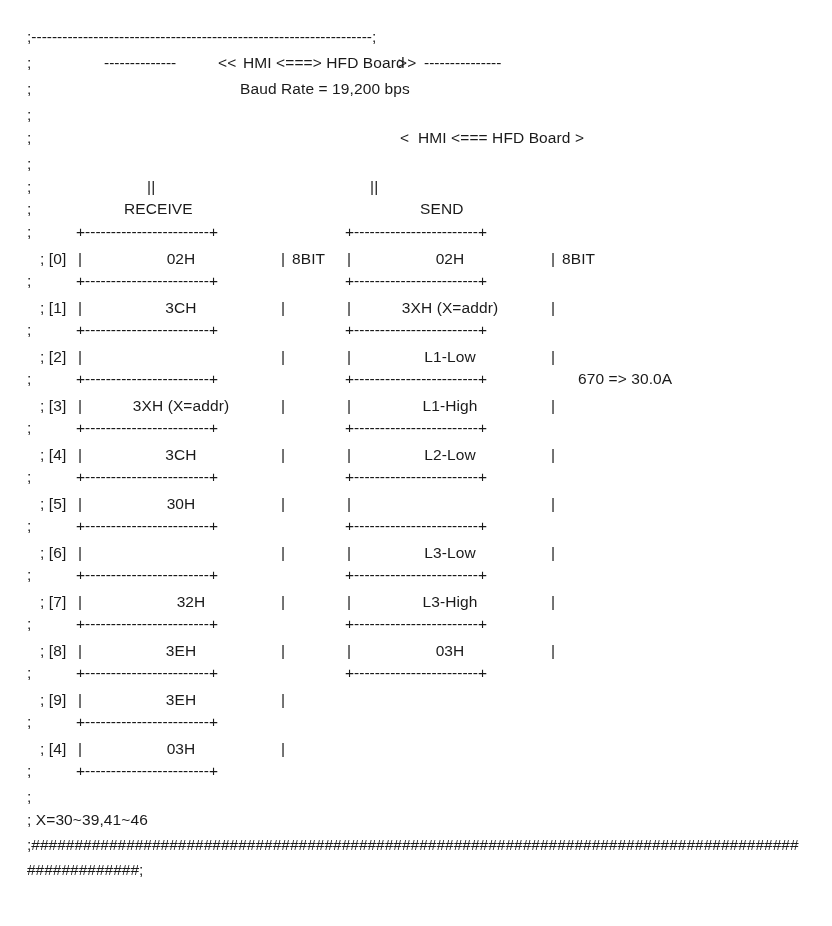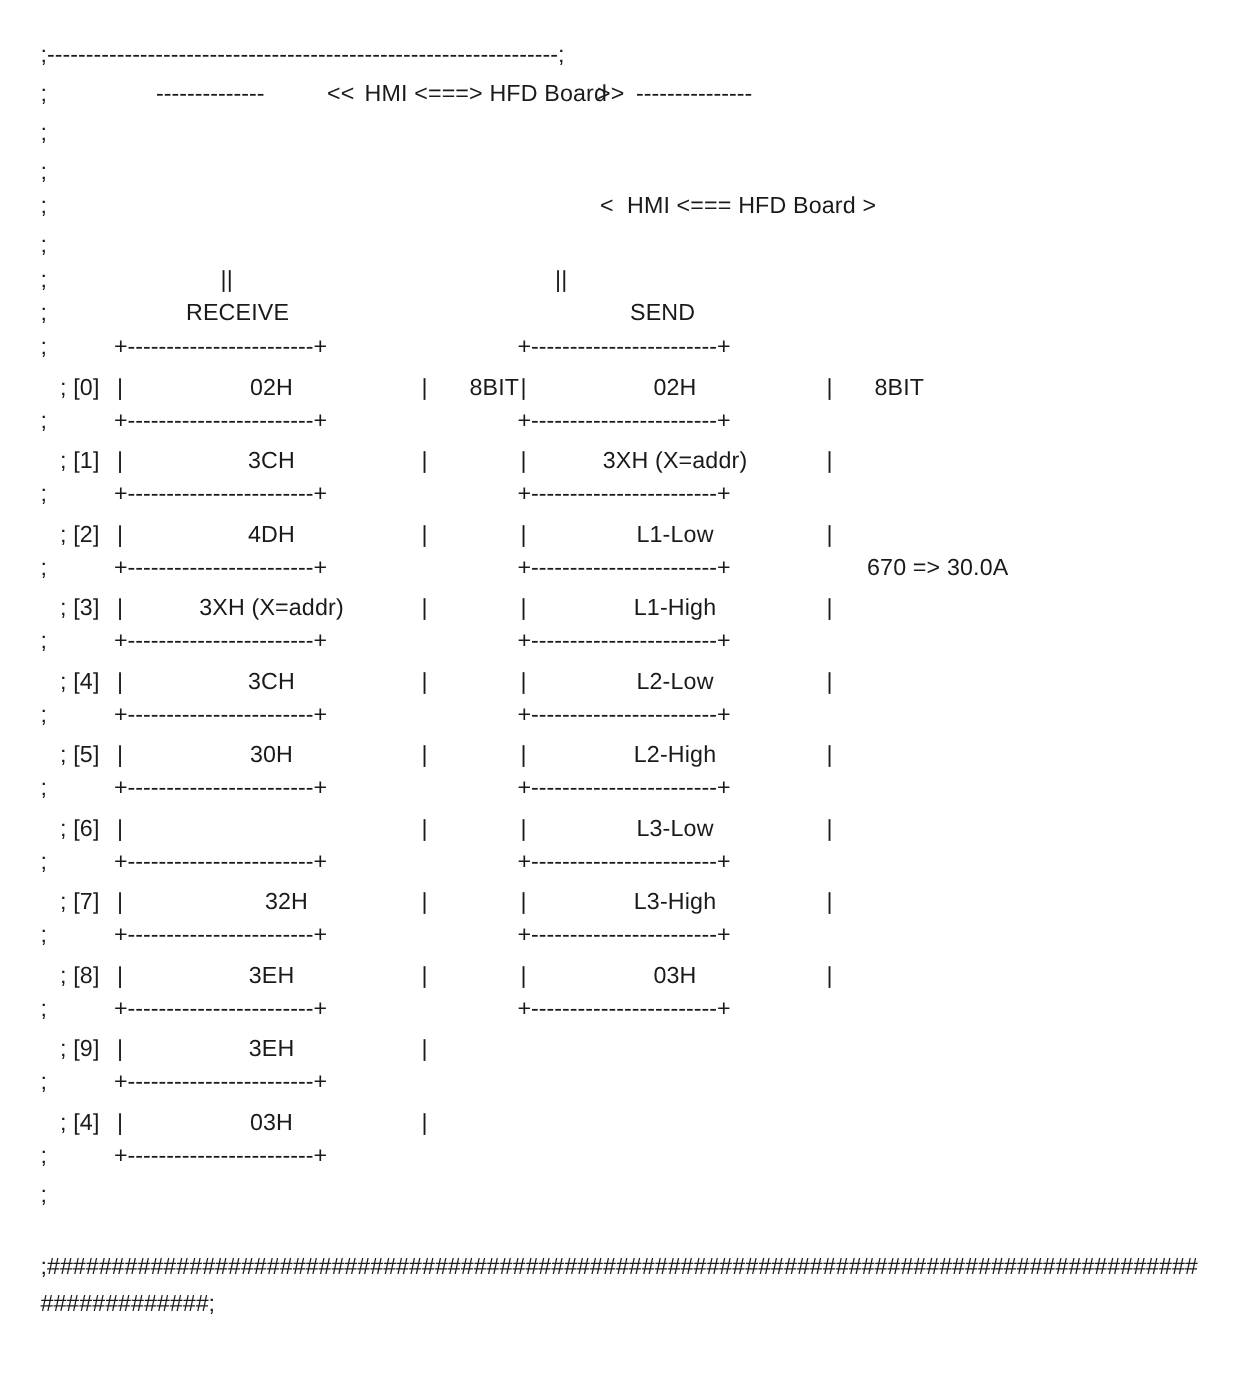--- a/index.html
+++ b/index.html
@@ -41,21 +41,20 @@
     position: absolute;
     top: 0;
     white-space: pre;
     line-height: 30px;
   }
   .cell.ctr {
     text-align: center;
   }
   .cell.lft {
     text-align: left;
-    margin-left: 21px;
   }
 
   
   .semi {
     left: 27px;
   }
 
   
   .idx {
     left: 40px;
@@ -90,20 +89,21 @@
     <span class="cell semi">;</span>
     <span class="cell rule" style="left:104px;">--------------</span>
     <span class="cell" style="left:218px;">&lt;&lt;</span>
     <span class="cell" style="left:243px;">HMI &lt;===&gt; HFD Board</span>
     <span class="cell" style="left:398px;">&gt;&gt;</span>
     <span class="cell rule" style="left:424px;">---------------</span>
   </div>
 
   <div class="line" style="top:74px;">
     <span class="cell semi">;</span>
+    <span class="cell" style="left:240px;">Baud Rate = 19,200 bps</span>
   </div>
 
   <div class="line" style="top:100px;">
     <span class="cell semi">;</span>
   </div>
 
   <div class="line" style="top:123px;">
     <span class="cell semi">;</span>
     <span class="cell" style="left:400px;text-align:right;">&lt;  HMI &lt;=== HFD Board &gt;</span>
   </div>
@@ -160,21 +160,20 @@
 
   <div class="line" style="top:315px;">
     <span class="cell semi">;</span>
     <span class="cell rule" style="left:76px;">+------------------------+</span>
     <span class="cell rule" style="left:345px;">+------------------------+</span>
   </div>
 
   <div class="line" style="top:342px;">
     <span class="cell idx">; [2]</span>
     <span class="cell bar" style="left:78px;">|</span>
-    <span class="cell ctr" style="left:86px;width:190px;">4DH</span>
     <span class="cell bar" style="left:281px;">|</span>
     <span class="cell bar" style="left:347px;">|</span>
     <span class="cell ctr" style="left:355px;width:190px;">L1-Low</span>
     <span class="cell bar" style="left:551px;">|</span>
   </div>
 
   <div class="line" style="top:364px;">
     <span class="cell semi">;</span>
     <span class="cell rule" style="left:76px;">+------------------------+</span>
     <span class="cell rule" style="left:345px;">+------------------------+</span>
@@ -212,21 +211,20 @@
     <span class="cell rule" style="left:76px;">+------------------------+</span>
     <span class="cell rule" style="left:345px;">+------------------------+</span>
   </div>
 
   <div class="line" style="top:489px;">
     <span class="cell idx">; [5]</span>
     <span class="cell bar" style="left:78px;">|</span>
     <span class="cell ctr" style="left:86px;width:190px;">30H</span>
     <span class="cell bar" style="left:281px;">|</span>
     <span class="cell bar" style="left:347px;">|</span>
-    <span class="cell ctr" style="left:355px;width:190px;">L2-High</span>
     <span class="cell bar" style="left:551px;">|</span>
   </div>
 
   <div class="line" style="top:511px;">
     <span class="cell semi">;</span>
     <span class="cell rule" style="left:76px;">+------------------------+</span>
     <span class="cell rule" style="left:345px;">+------------------------+</span>
   </div>
 
   <div class="line" style="top:538px;">
@@ -297,20 +295,23 @@
 
   <div class="line" style="top:756px;">
     <span class="cell semi">;</span>
     <span class="cell rule" style="left:76px;">+------------------------+</span>
   </div>
 
   <div class="line" style="top:782px;">
     <span class="cell semi">;</span>
   </div>
 
+  <div class="line" style="top:805px;">
+    <span class="cell" style="left:27px;">; X=30~39,41~46</span>
+  </div>
 
   <div class="line hashrow" style="top:830px;">
     <span class="cell" style="left:27px;">;#########################################################################################</span>
   </div>
 
   <div class="line hashrow" style="top:855px;">
     <span class="cell" style="left:27px;">#############;</span>
   </div>
 
 </div>

